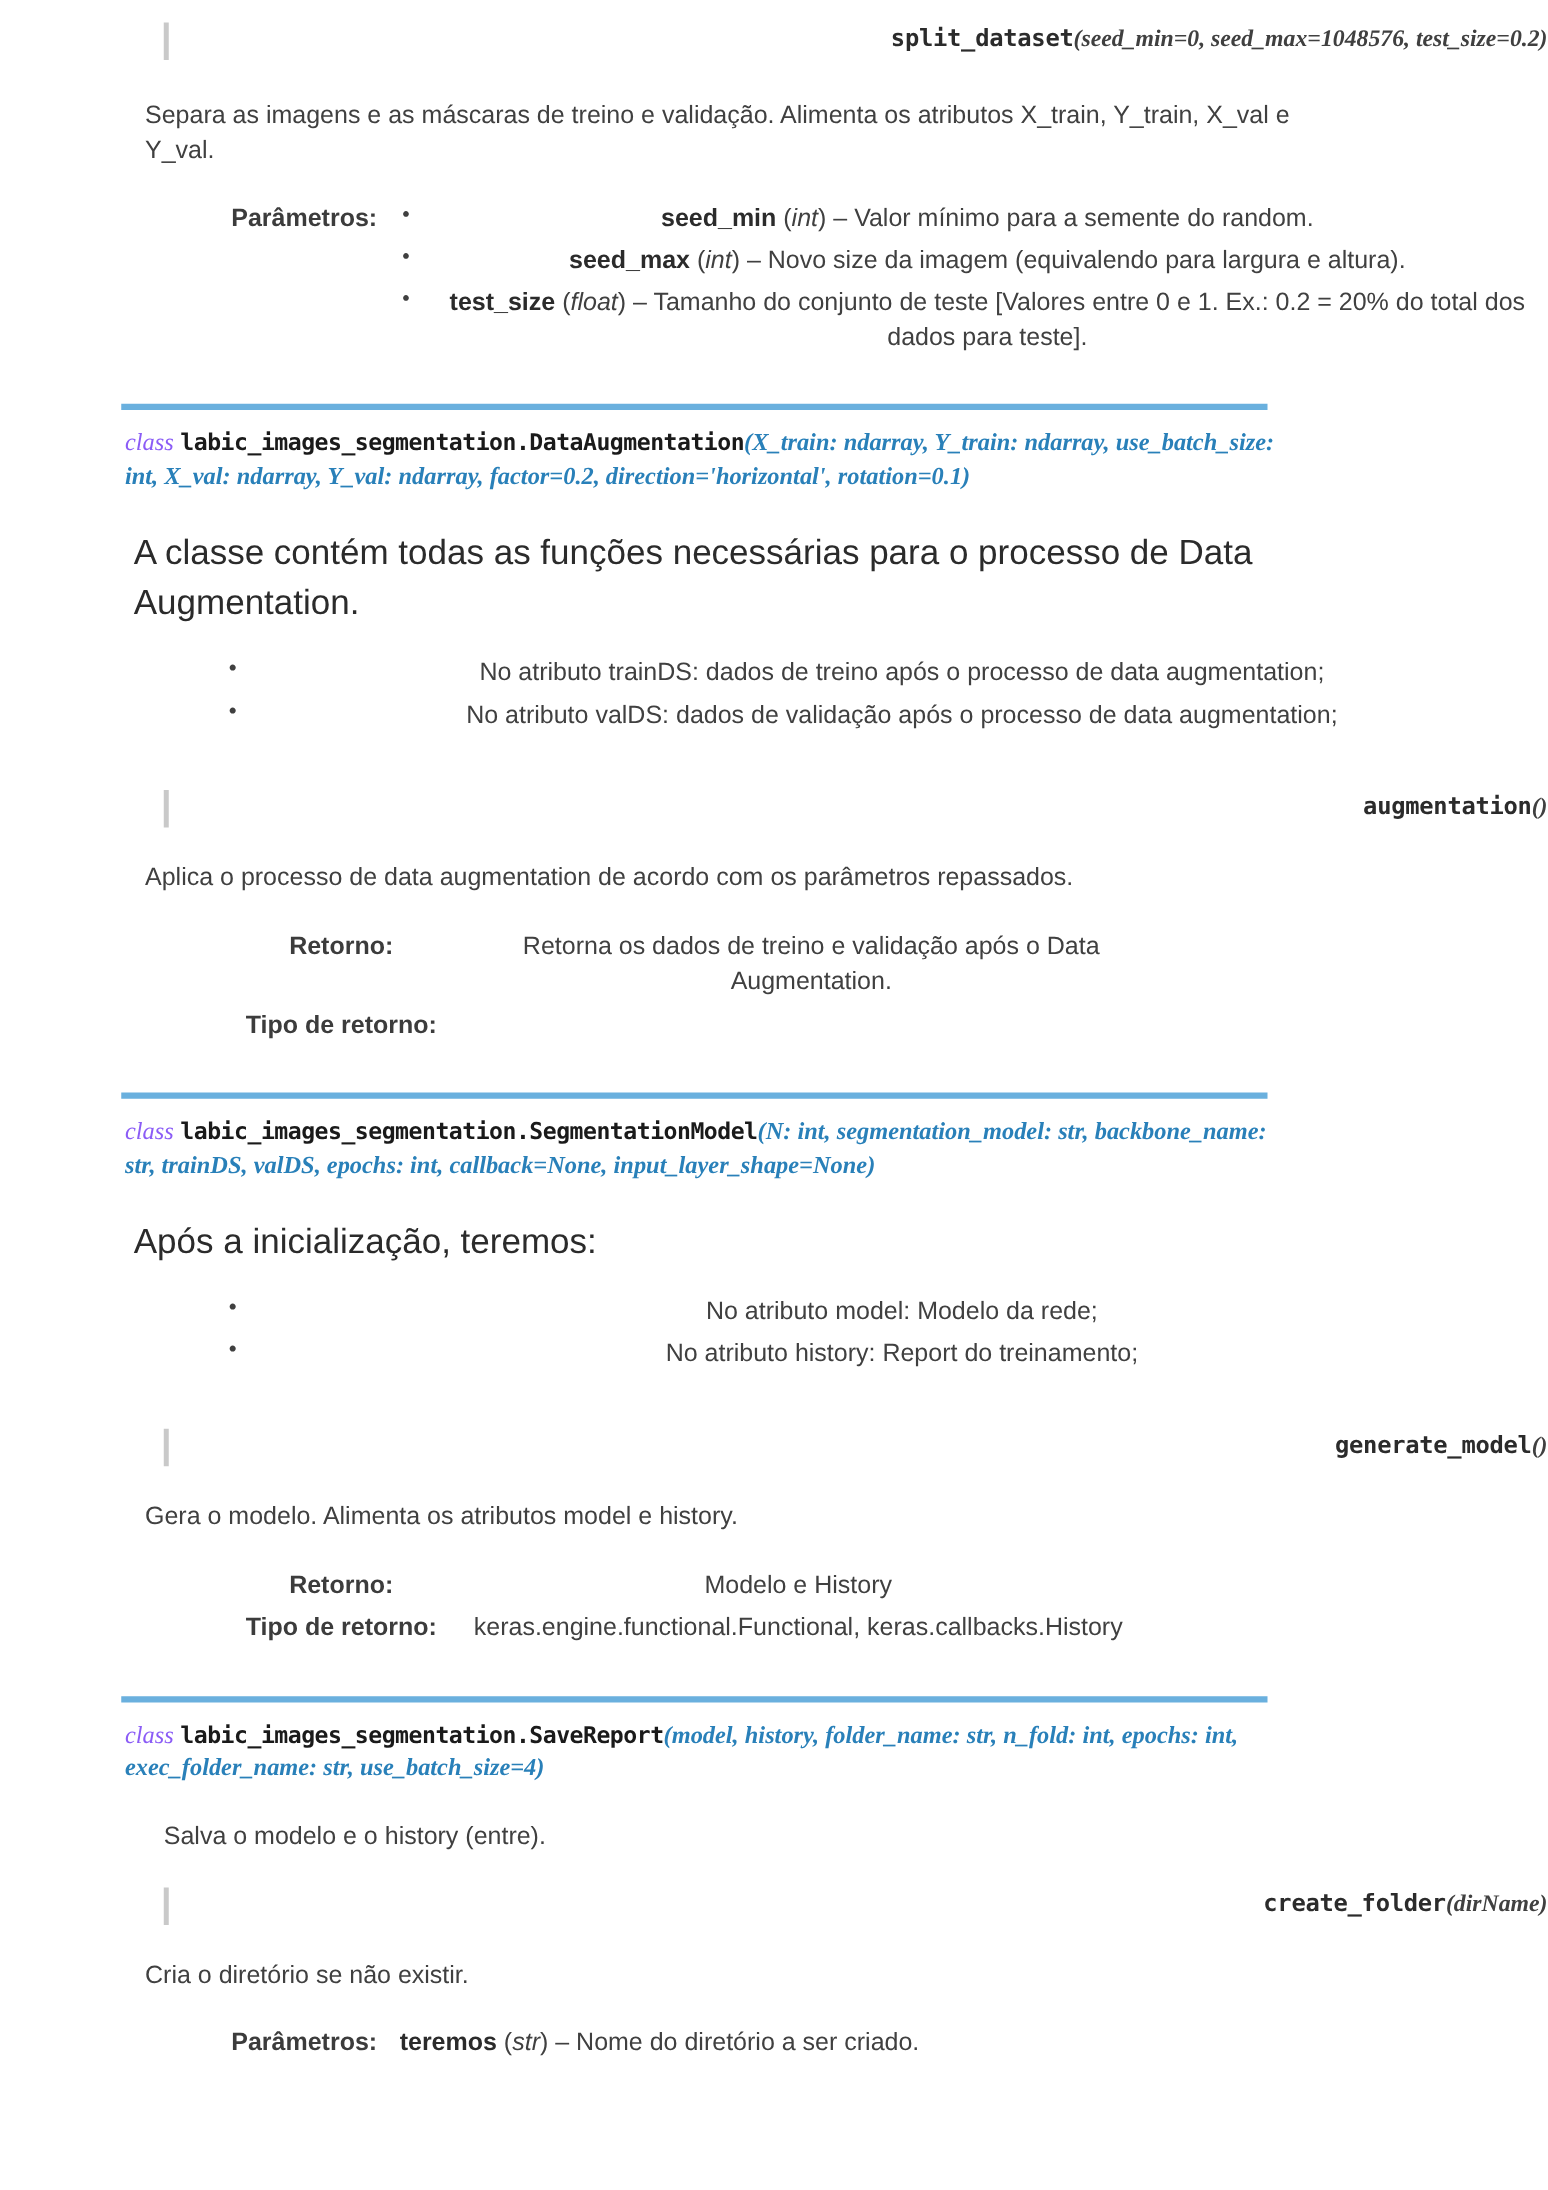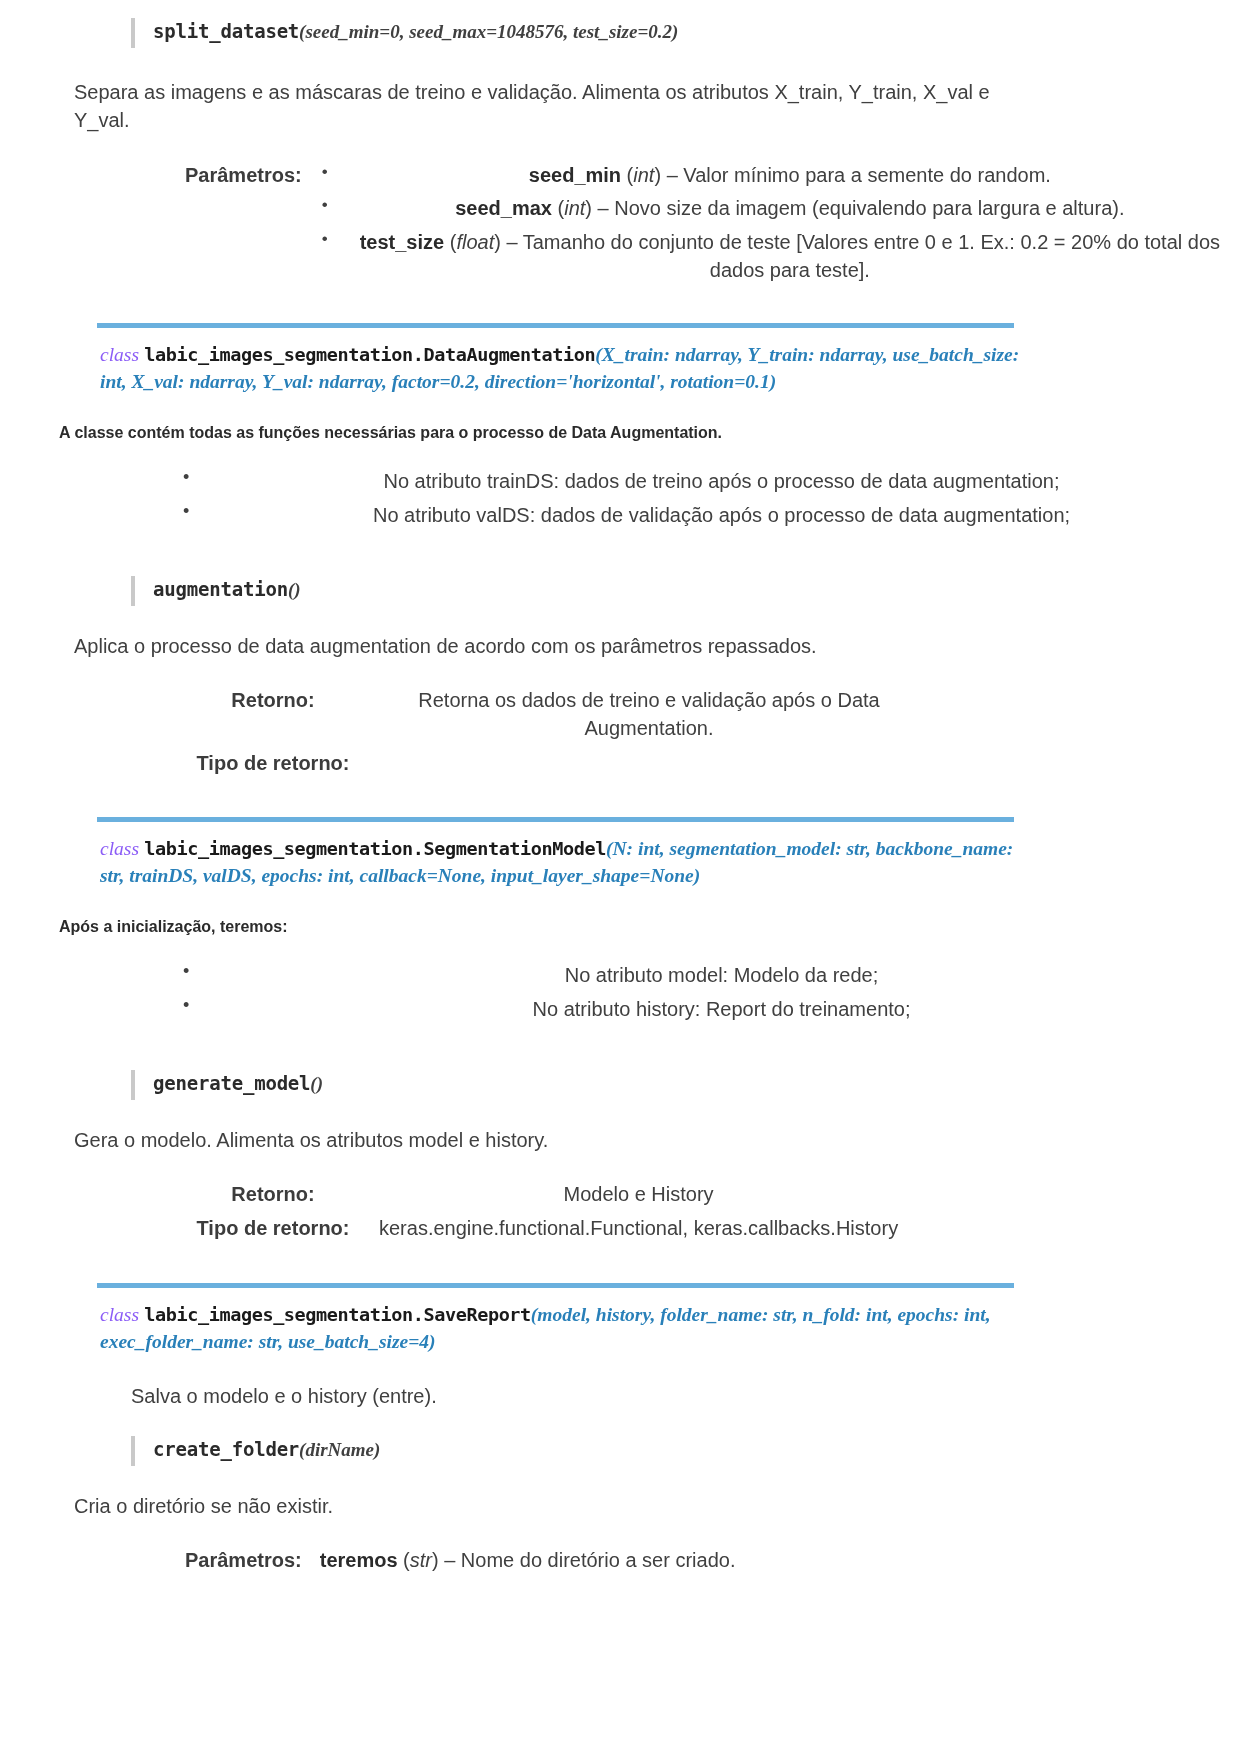--- a/index.html
+++ b/index.html
@@ -24,38 +24,39 @@
     padding: 0;
   }
 
   
   .sig-block {
     position: relative;
     margin-left: 131px;
     padding-left: 18px;
     border-left: 4px solid #c9c9c9;
     min-height: 30px;
+    text-align: right;
   }
   .sig-line {
     font-family: "DejaVu Sans Mono", monospace;
     font-size: 19px;
     font-weight: bold;
     color: #2b2b2b;
     letter-spacing: -0.2px;
   }
   .sig-args {
     font-family: "Liberation Serif", serif;
     font-style: italic;
     font-weight: bold;
     font-size: 19px;
     color: #404040;
   }
 
   .para {
-    margin-left: 74px;
+    margin-left: 116px;
     margin-right: 200px;
     font-size: 20px;
     color: #404040;
   }
 
   
   .fields {
     display: table;
     margin-left: 185px;
     border-collapse: collapse;
@@ -126,25 +127,25 @@
   }
   .class-args {
     font-family: "Liberation Serif", serif;
     font-style: italic;
     font-weight: bold;
     color: #2980b9;
     font-size: 19.5px;
   }
 
   .lead {
-    margin-left: 59px;
+    margin-left: 107px;
     margin-right: 200px;
-    font-weight: bold;
+    font-weight: normal;
     color: #2b2b2b;
-    font-size: 16px;
+    font-size: 28px;
   }
 
   ul.attr-list {
     margin: 0;
     padding: 0;
     list-style: none;
     margin-left: 181px;
     text-align: center;
   }
   ul.attr-list li {

